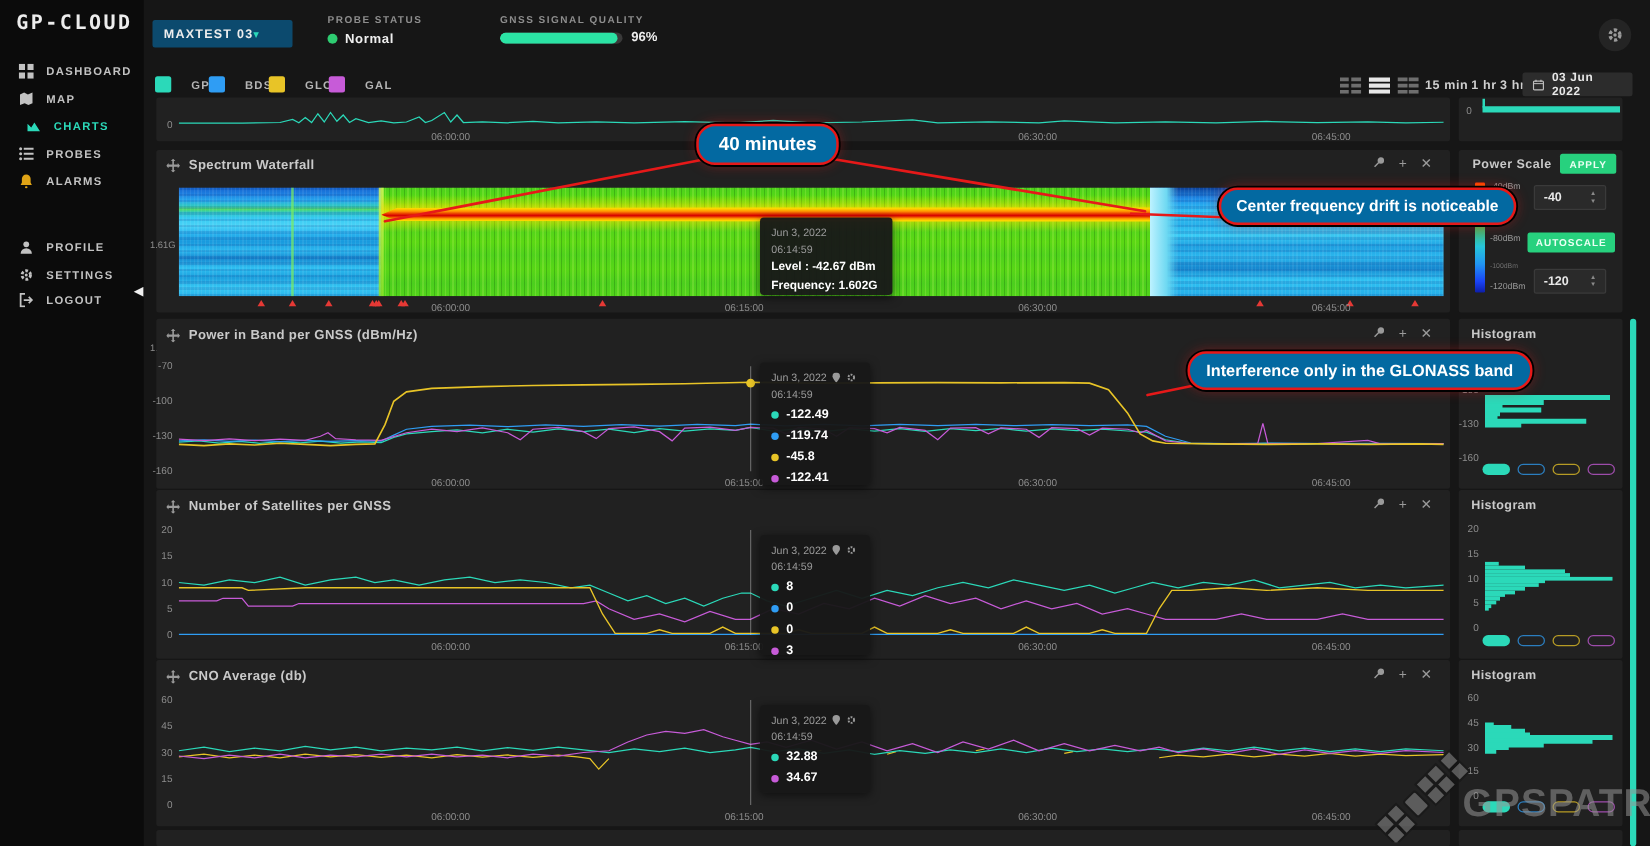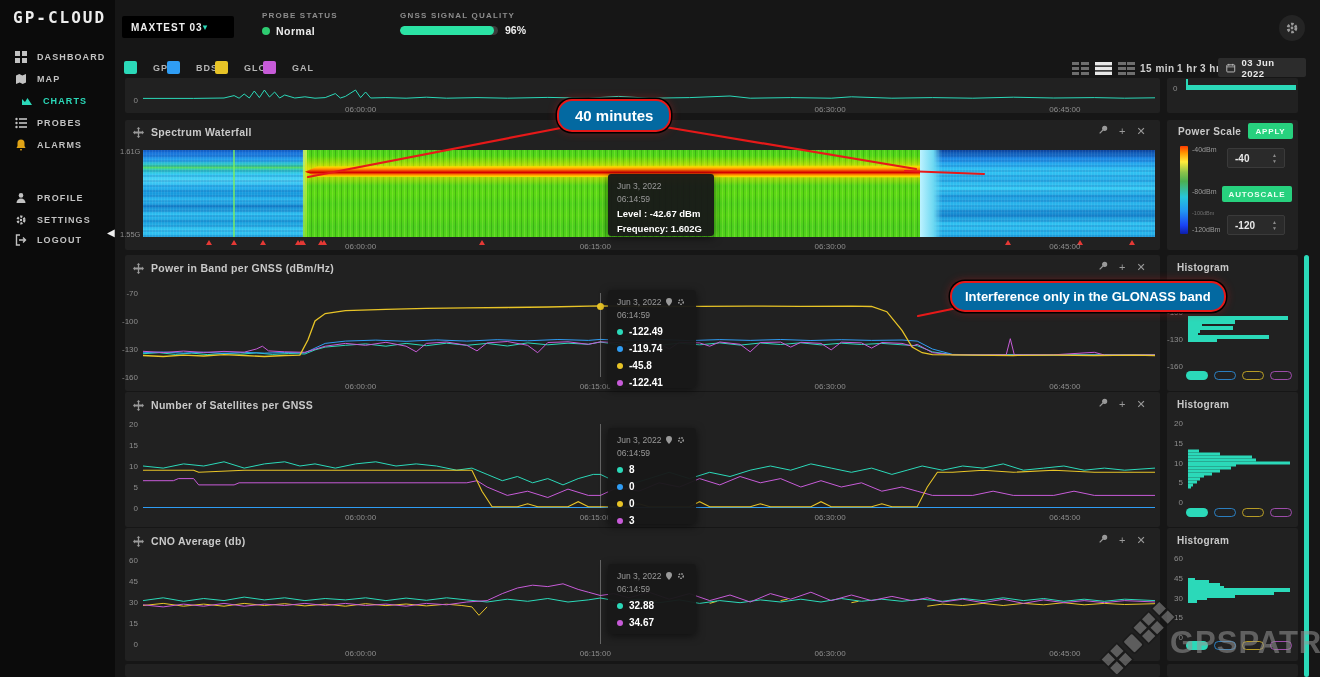--- a/index.html
+++ b/index.html
@@ -7,21 +7,21 @@
   .abs{position:absolute;}
   
   .sidebar{left:0;top:0;width:115px;height:677px;background:#0b0b0b;z-index:5;}
   .logo{left:13px;top:8px;font-family:"DejaVu Sans Mono",monospace;font-size:16px;font-weight:700;color:#ededed;letter-spacing:2px;}
   .sitem{left:0;width:115px;height:22px;display:flex;align-items:center;gap:9px;padding-left:14px;box-sizing:border-box;color:#c2c2c2;cursor:pointer;}
   .sitem .lbl{font-size:9px;font-weight:700;letter-spacing:1.1px;}
   .sitem.active{color:#2bd9b9;padding-left:20px;}
   .sitem .ic{width:14px;height:14px;flex:0 0 14px;display:flex;align-items:center;justify-content:center;}
   .collapse-arrow{left:107px;top:227px;color:#f0f0f0;font-size:10px;z-index:6;}
   
-  .dd{left:122px;top:16px;width:112px;height:22px;background:#000000;display:flex;align-items:center;justify-content:flex-start;padding:0 9px;box-sizing:border-box;border-radius:2px;cursor:pointer;}
+  .dd{left:122px;top:16px;width:112px;height:22px;background:#0c4a6e;display:flex;align-items:center;justify-content:flex-start;padding:0 9px;box-sizing:border-box;border-radius:2px;cursor:pointer;}
   .dd .t{font-size:10px;font-weight:700;letter-spacing:1px;color:#eee;}
   .dd .c{color:#2bd9b9;font-size:9px;}
   .mlabel{font-size:8px;font-weight:700;letter-spacing:1.2px;color:#8d8d8d;}
   .pstat{display:flex;align-items:center;gap:6px;}
   .pdot{width:8px;height:8px;border-radius:50%;background:#2ecc71;}
   .pval{font-size:10.5px;font-weight:700;color:#eee;letter-spacing:.5px;}
   .qtrack{width:98px;height:9px;border-radius:5px;background:#3a3a3a;overflow:hidden;}
   .qfill{height:100%;border-radius:5px;background:#2be3a4;}
   .qpct{font-size:10.5px;font-weight:700;color:#eee;}
   .gearbtn{left:1279px;top:15px;width:26px;height:26px;border-radius:50%;background:#242424;display:flex;align-items:center;justify-content:center;color:#9a9a9a;cursor:pointer;}
@@ -58,21 +58,21 @@
   .zC{left:777px;width:235px;background:
     repeating-linear-gradient(90deg,rgba(255,255,255,.07) 0 1px,transparent 1px 3px),
     repeating-linear-gradient(0deg,rgba(8,40,130,.15) 0 2px,transparent 2px 5px),
     linear-gradient(180deg,#0d47a1 0%,#1565c0 5%,#1e88e5 10%,#27aaee 16%,#32c5f4 24%,#28b0ea 34%,#38cbf5 44%,#1e9fe0 54%,#2cb9ef 64%,#1587cf 74%,#30c2f2 85%,#24aee8 100%);}
   .wf-halo{left:162px;width:617px;top:6px;height:30px;background:linear-gradient(180deg,rgba(255,235,59,0) 0%,rgba(255,214,0,.55) 40%,rgba(255,214,0,.55) 62%,rgba(255,235,59,0) 100%);}
   .wf-band{left:162px;width:617px;top:15px;height:13px;background:linear-gradient(180deg,rgba(255,214,0,0) 0%,#ffd600 15%,#ff8f00 32%,#e53000 48%,#d50000 58%,#ff8f00 75%,#ffd600 88%,rgba(255,214,0,0) 100%);box-shadow:0 0 10px rgba(255,100,0,.5);clip-path:polygon(0 52%,2% 10%,100% 0,100% 100%,2% 90%);}
   .wf-flash{left:160px;width:4px;background:linear-gradient(180deg,#d6f75a,#8be32a);opacity:.85;}
   .wf-evline{left:90px;width:2px;background:#7ef05a;opacity:.7;}
   .wf-brightC{left:777px;width:22px;background:linear-gradient(90deg,#bdf2ff,#6fd9f2 60%,rgba(111,217,242,0));}
   .wfm{position:absolute;bottom:-8px;width:0;height:0;border:3.5px solid transparent;border-bottom:5px solid #e53935;transform:translateX(-50%);}
-  .wfy{font-size:7.5px;color:#8d8d8d;}
+  .wfy{font-size:7.5px;color:#8d8d8d;margin-top:44px;}
   
   .psc-title{font-size:10px;font-weight:700;color:#c9c9c9;letter-spacing:.4px;}
   .greenbtn{background:#27d17e;color:#eafff3;font-size:8px;font-weight:700;letter-spacing:.8px;border:none;border-radius:2px;display:flex;align-items:center;justify-content:center;cursor:pointer;}
   .numbox{background:#2a2a2a;border:1px solid #3a3a3a;border-radius:2px;display:flex;align-items:center;justify-content:space-between;padding:0 7px;box-sizing:border-box;cursor:text;}
   .numbox .v{font-size:10px;font-weight:700;color:#e8e8e8;}
   .spin{display:flex;flex-direction:column;gap:1px;color:#8a8a8a;font-size:5px;line-height:1;cursor:pointer;}
   .gradbar{width:8px;background:linear-gradient(180deg,#ff3b00 0%,#ff9800 8%,#ffeb3b 18%,#8bc34a 30%,#4caf50 40%,#26c6da 58%,#2196f3 74%,#1a43f5 90%,#0d1ea8 100%);border-radius:1px;}
   .sclbl{font-size:7px;color:#9a9a9a;}
   .sclbl.small{font-size:5.5px;color:#6f6f6f;}
   
@@ -628,20 +628,21 @@
   <div class="abs panel" style="left:125px;top:664px;width:1035px;height:13px"></div>
   <div class="abs panel" style="left:1167px;top:664px;width:131px;height:13px"></div>
 
   <svg class="abs" style="left:0;top:0;width:1320px;height:677px;pointer-events:none;z-index:8">
     <line x1="566" y1="127" x2="308" y2="177" stroke="#e61919" stroke-width="2.2" stroke-linecap="round"></line>
     <line x1="665" y1="127" x2="916" y2="169" stroke="#e61919" stroke-width="2.2" stroke-linecap="round"></line>
     <line x1="984" y1="174" x2="905" y2="171" stroke="#e61919" stroke-width="2.2" stroke-linecap="round"></line>
     <line x1="962" y1="307" x2="918" y2="316" stroke="#e61919" stroke-width="2.2" stroke-linecap="round"></line>
   </svg>
   <div class="annpill" style="left:557px;top:99px;height:29px;padding:0 16px;font-size:15px">40 minutes</div>
+  <div class="annpill" style="left:975px;top:150px;height:26px;padding:0 12px;font-size:12.5px">Center frequency drift is noticeable</div>
   <div class="annpill" style="left:950px;top:281px;height:27px;padding:0 13px;font-size:13px">Interference only in the GLONASS band</div>
 
   <svg class="abs" style="left:1093px;top:594px;z-index:10;opacity:.55" width="100" height="80" viewBox="0 0 100 80">
     <g transform="rotate(-45 50 40)" fill="#8f8f8f" stroke="#161616" stroke-width="1.6">
       <rect x="2" y="28" width="11" height="11"></rect>
         <rect x="14" y="28" width="11" height="11"></rect>
         <rect x="2" y="40" width="11" height="11"></rect>
         <rect x="14" y="40" width="11" height="11"></rect>
       <rect x="30" y="31" width="13" height="17" rx="2"></rect>
       <rect x="47" y="28" width="11" height="11"></rect>

